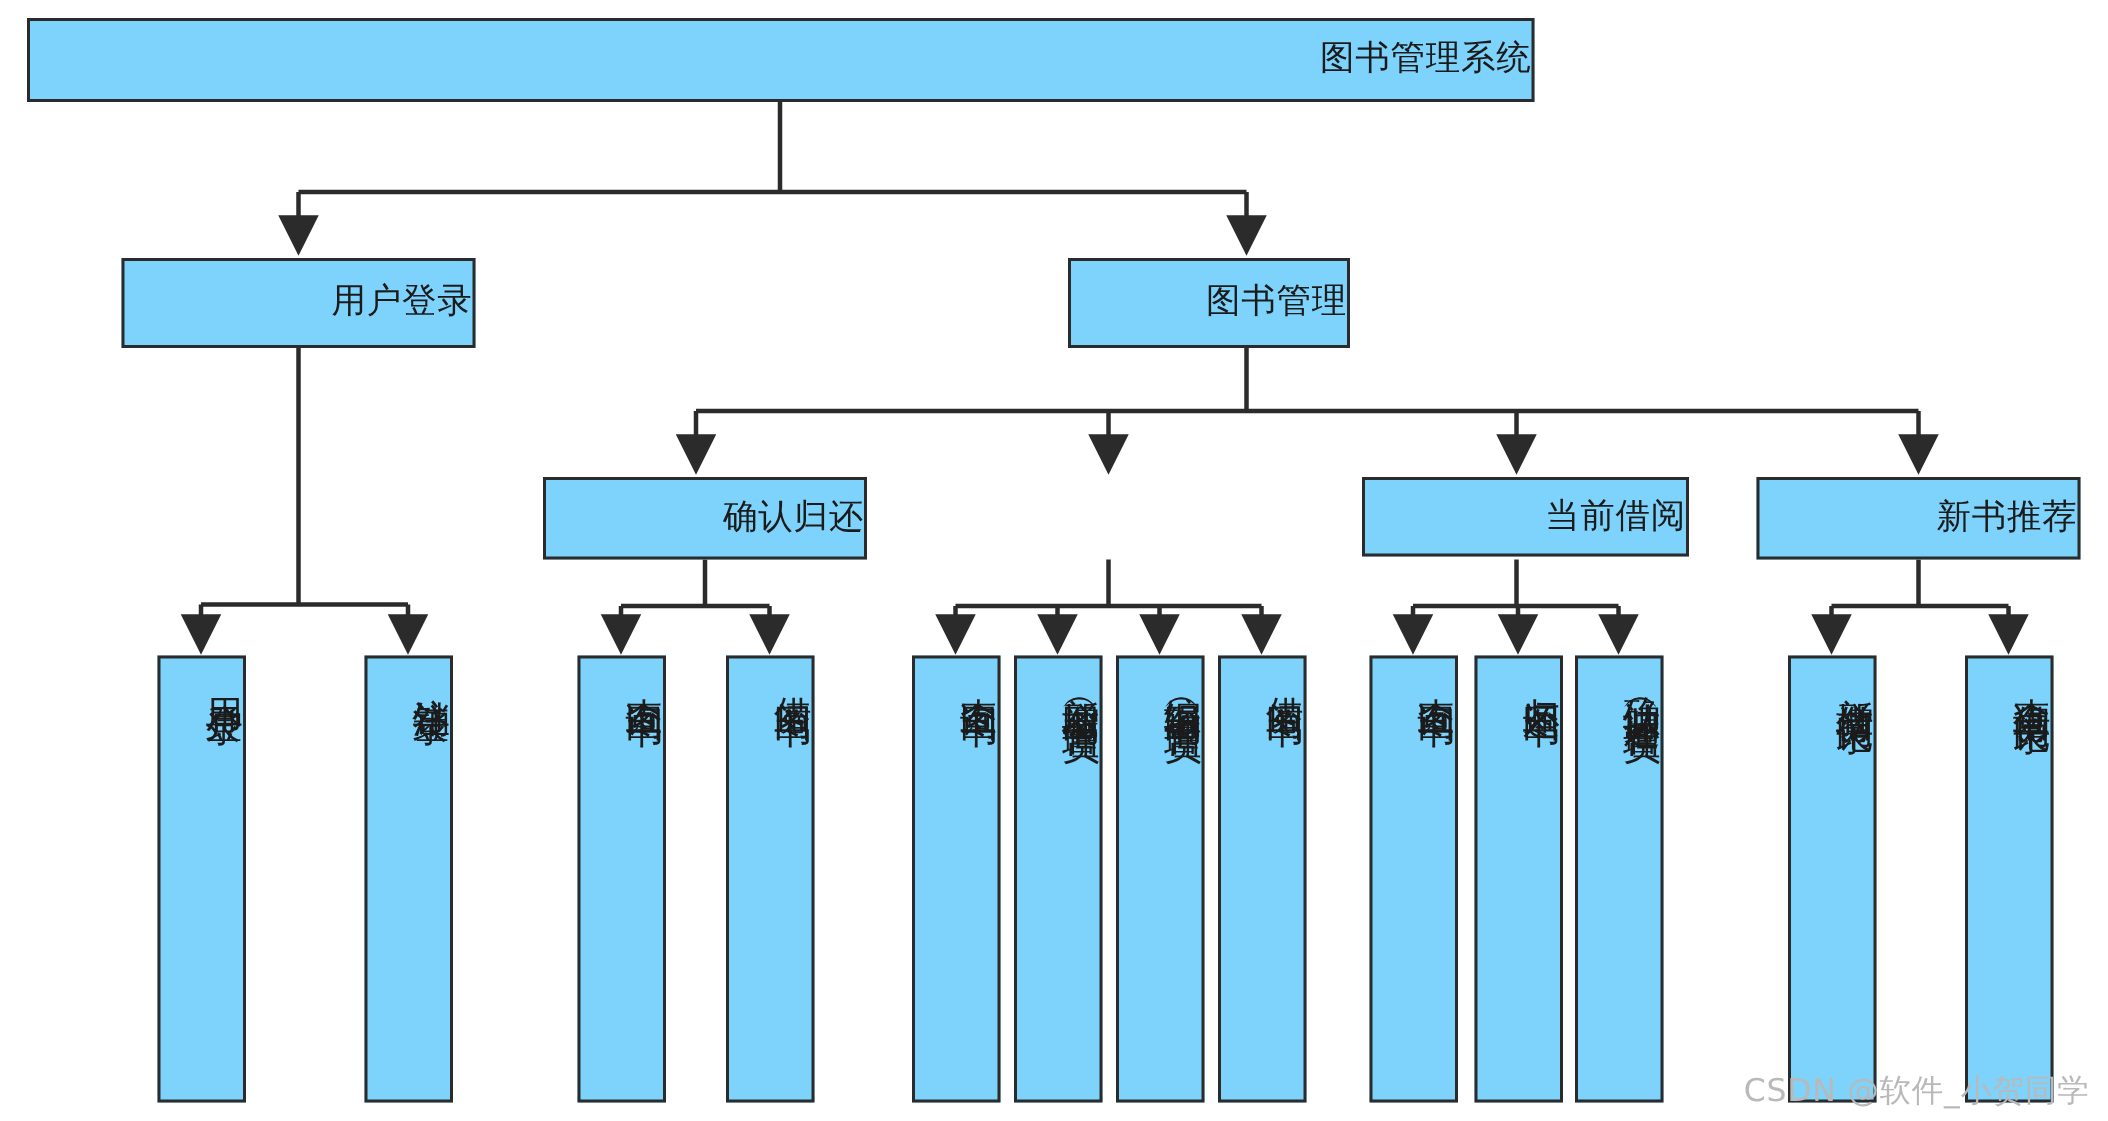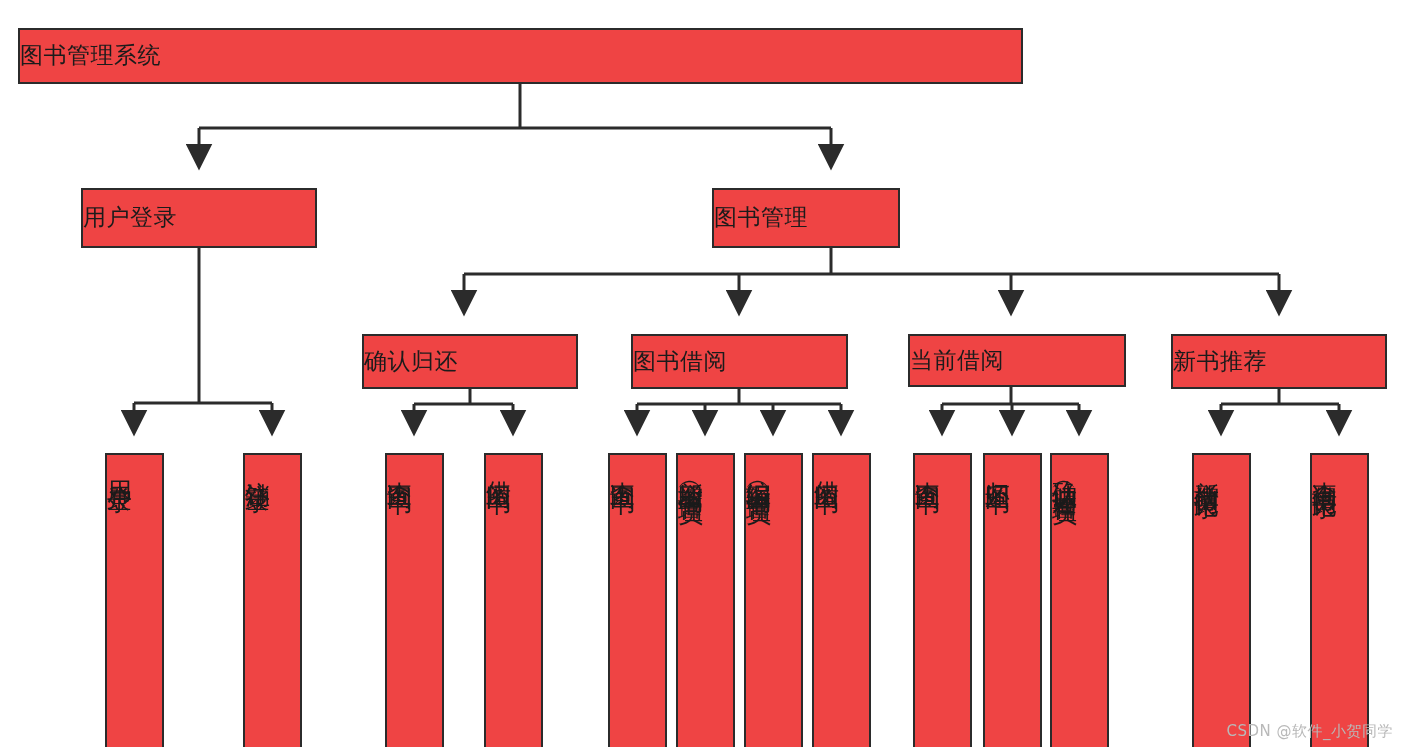--- a/index.html
+++ b/index.html
@@ -22,28 +22,27 @@
     position: absolute;
     left: 0;
     top: 0;
     width: 1405px;
     height: 747px;
     pointer-events: none;
   }
   .node {
     position: absolute;
     box-sizing: border-box;
-    background: #ef4444;
+    background: #7dd3fc;
     border: 2px solid #2b2b2b;
     display: flex;
     align-items: center;
-    justify-content: flex-start;
+    justify-content: flex-end;
     color: #1b1b1b;
     z-index: 2;
-    margin-top: 16px;
   }
   .node-label {
     display: block;
     text-align: center;
     line-height: 1.18;
     white-space: nowrap;
   }
   .node.horizontal .node-label {
     font-size: 23px;
     letter-spacing: 0.5px;
@@ -56,21 +55,21 @@
     writing-mode: vertical-rl;
     text-orientation: upright;
     font-size: 25px;
     letter-spacing: 3px;
     line-height: 1;
   }
   #watermark {
     position: absolute;
     right: 12px;
     bottom: 6px;
-    font-size: 15px;
+    font-size: 21px;
     color: #b9b9b9;
     letter-spacing: 0.5px;
     z-index: 5;
     white-space: nowrap;
   }
 </style>
 </head>
 <body>
 
 <div id="diagram-root">
@@ -133,23 +132,20 @@
   <div class="node horizontal" style="left:81px; top:172px; width:236px; height:60px;">
     <span class="node-label">用户登录</span>
   </div>
   <div class="node horizontal" style="left:712px; top:172px; width:188px; height:60px;">
     <span class="node-label">图书管理</span>
   </div>
 
   <div class="node horizontal" style="left:362px; top:318px; width:216px; height:55px;">
     <span class="node-label">确认归还</span>
   </div>
-  <div class="node horizontal" style="left:631px; top:318px; width:217px; height:55px;">
-    <span class="node-label">图书借阅</span>
-  </div>
   <div class="node horizontal" style="left:908px; top:318px; width:218px; height:53px;">
     <span class="node-label">当前借阅</span>
   </div>
   <div class="node horizontal" style="left:1171px; top:318px; width:216px; height:55px;">
     <span class="node-label">新书推荐</span>
   </div>
 
   <div class="node vertical" style="left:105px; top:437px; width:59px; height:298px;">
     <span class="node-label">用户登录</span>
   </div>

